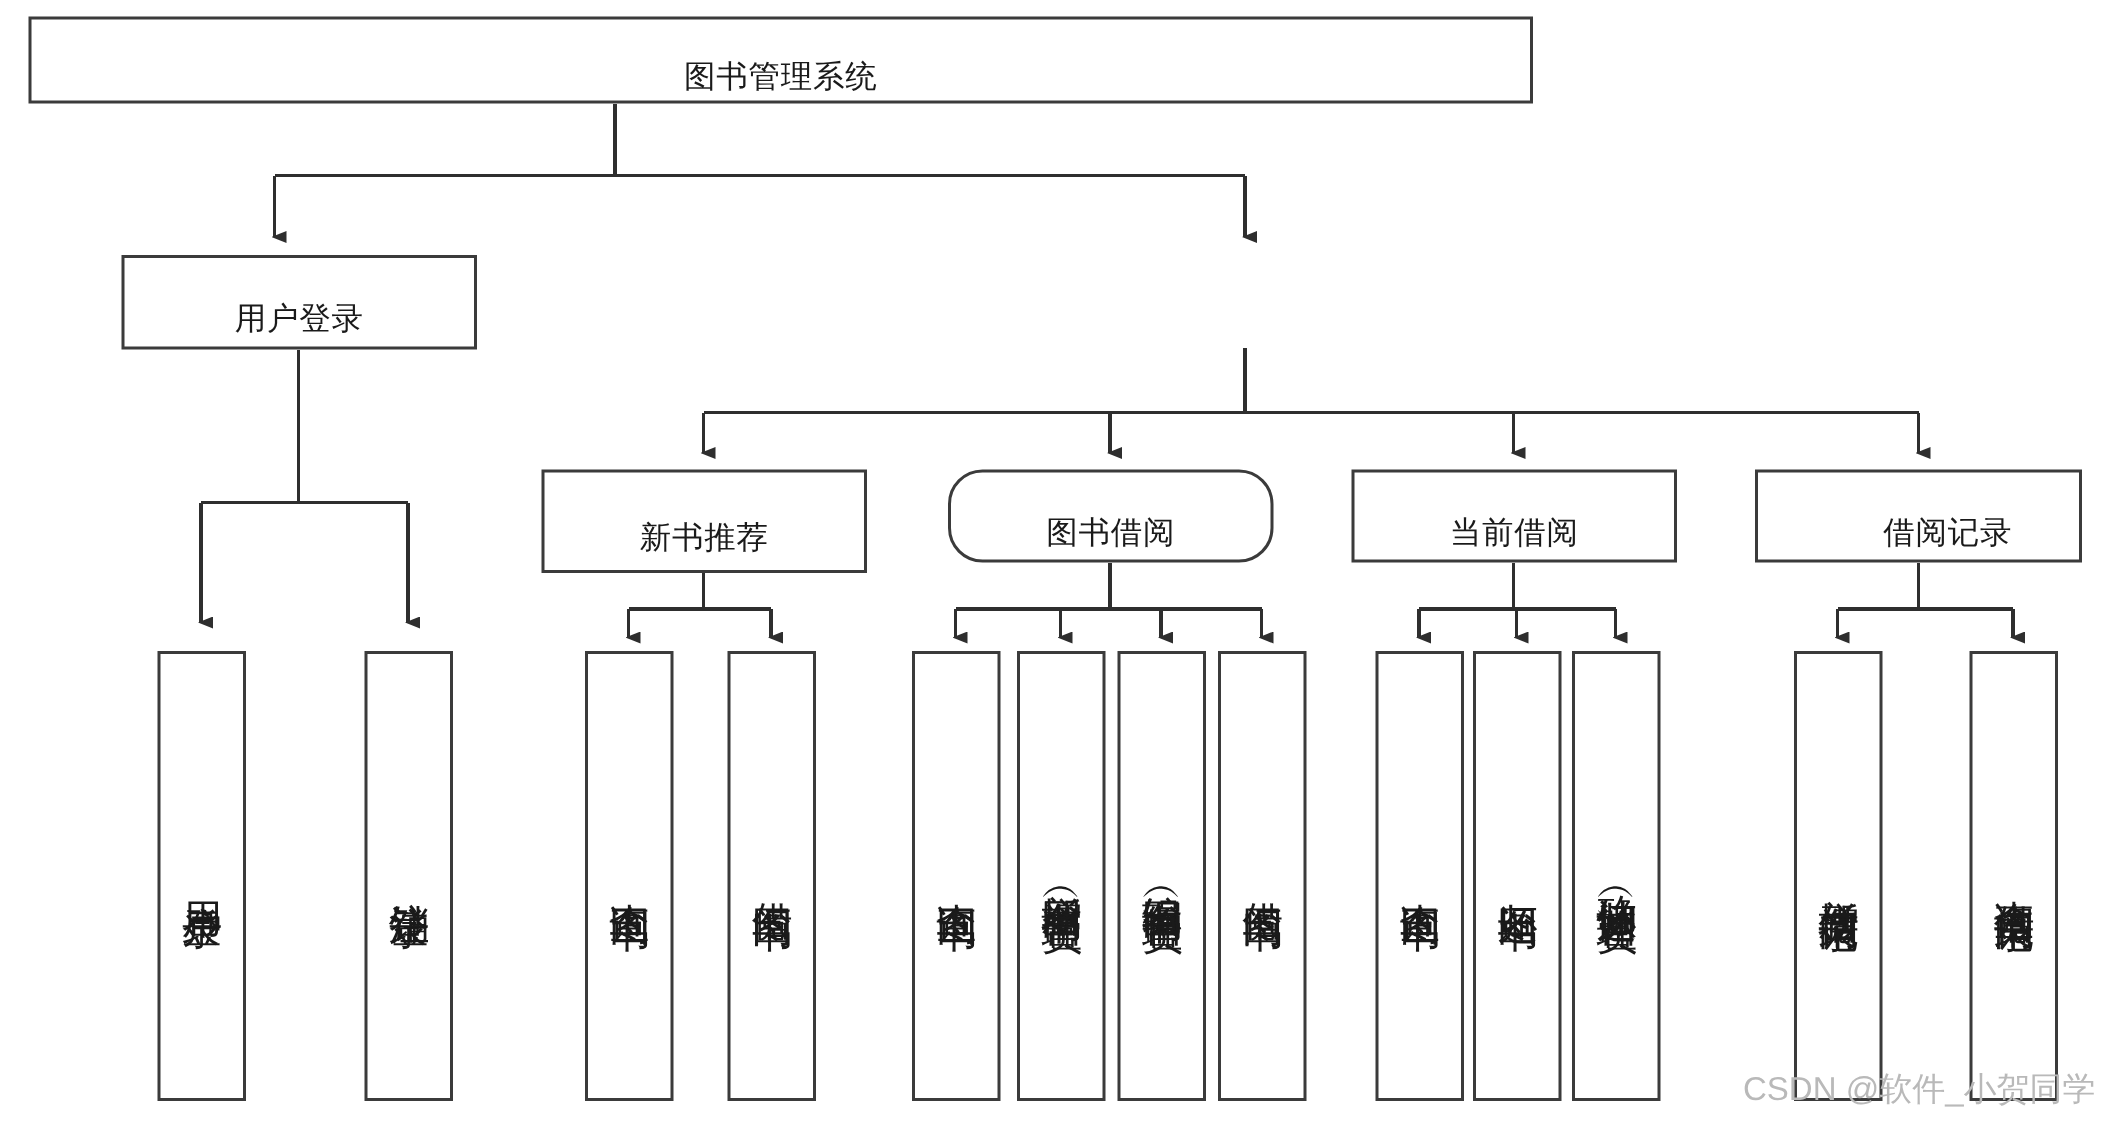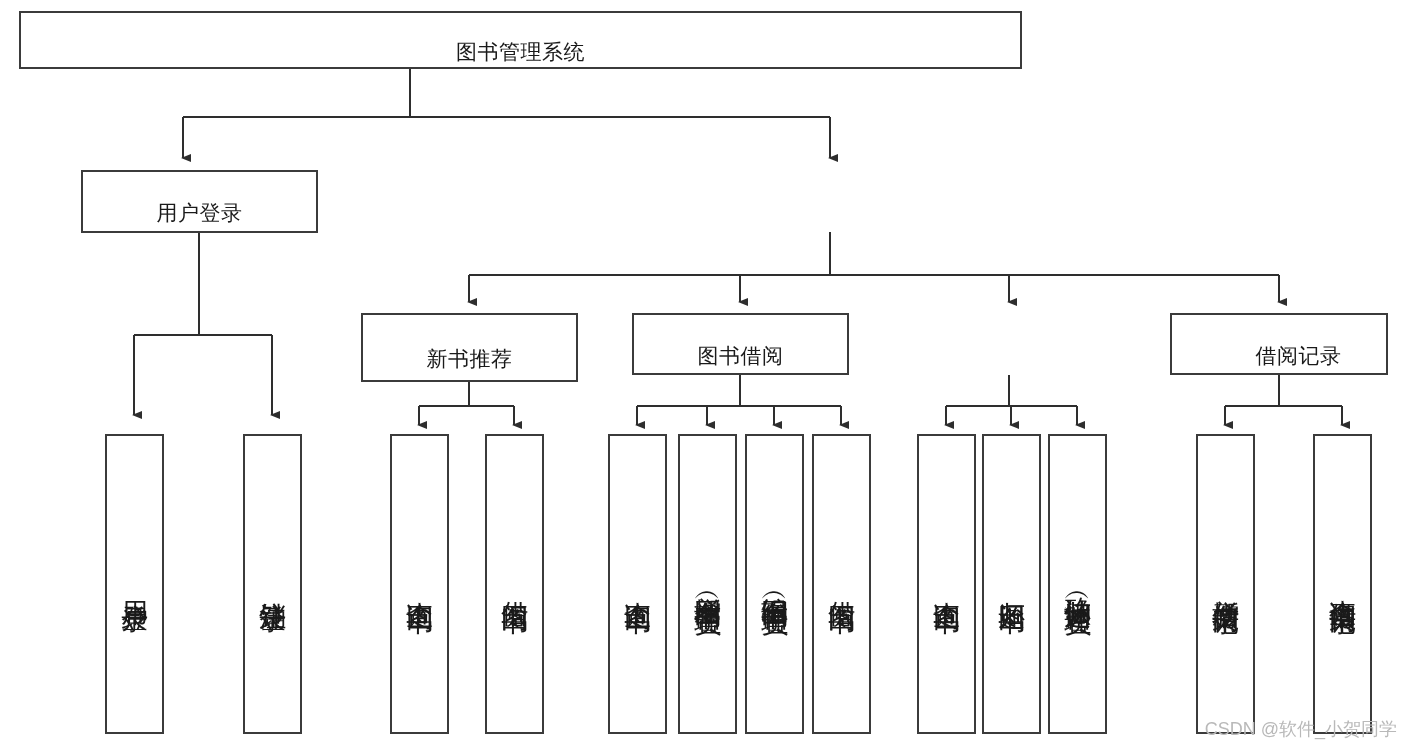--- a/index.html
+++ b/index.html
@@ -60,21 +60,21 @@
     white-space: pre-line;
     max-height: 285px;
   }
   .node.vert.tall .label {
     max-height: 292px;
   }
   #watermark {
     position: absolute;
     right: 8px;
     bottom: 6px;
-    font-size: 18px;
+    font-size: 22px;
     color: #b9b9b9;
     white-space: nowrap;
     z-index: 5;
     font-family: "Liberation Sans", "DejaVu Sans", sans-serif;
     margin-left: 11px;
   }
 </style>
 </head>
 <body>
 
@@ -137,22 +137,25 @@
     <span class="label">图书管理系统</span>
   </div>
 
   <div class="node horiz" style="left:81px; top:170px; width:237px; height:63px;">
     <span class="label">用户登录</span>
   </div>
 
   <div class="node horiz" style="left:361px; top:313px; width:217px; height:69px;">
     <span class="label">新书推荐</span>
   </div>
-  <div class="node horiz" style="left:632px; top:313px; width:217px; height:62px;">
+  <div class="node horiz" style="left:632px; top:313px; width:217px; height:62px;border-radius:23px;">
     <span class="label">图书借阅</span>
+  </div>
+  <div class="node horiz" style="left:901px; top:313px; width:217px; height:62px;">
+    <span class="label">当前借阅</span>
   </div>
   <div class="node horiz" style="left:1170px; top:313px; width:218px; height:62px;padding-left:39px;">
     <span class="label">借阅记录</span>
   </div>
 
   <div class="node vert" style="left:105px; top:434px; width:59px; height:300px;">
     <span class="label">用户登录</span>
   </div>
   <div class="node vert" style="left:243px; top:434px; width:59px; height:300px;">
     <span class="label">注销登录</span>

